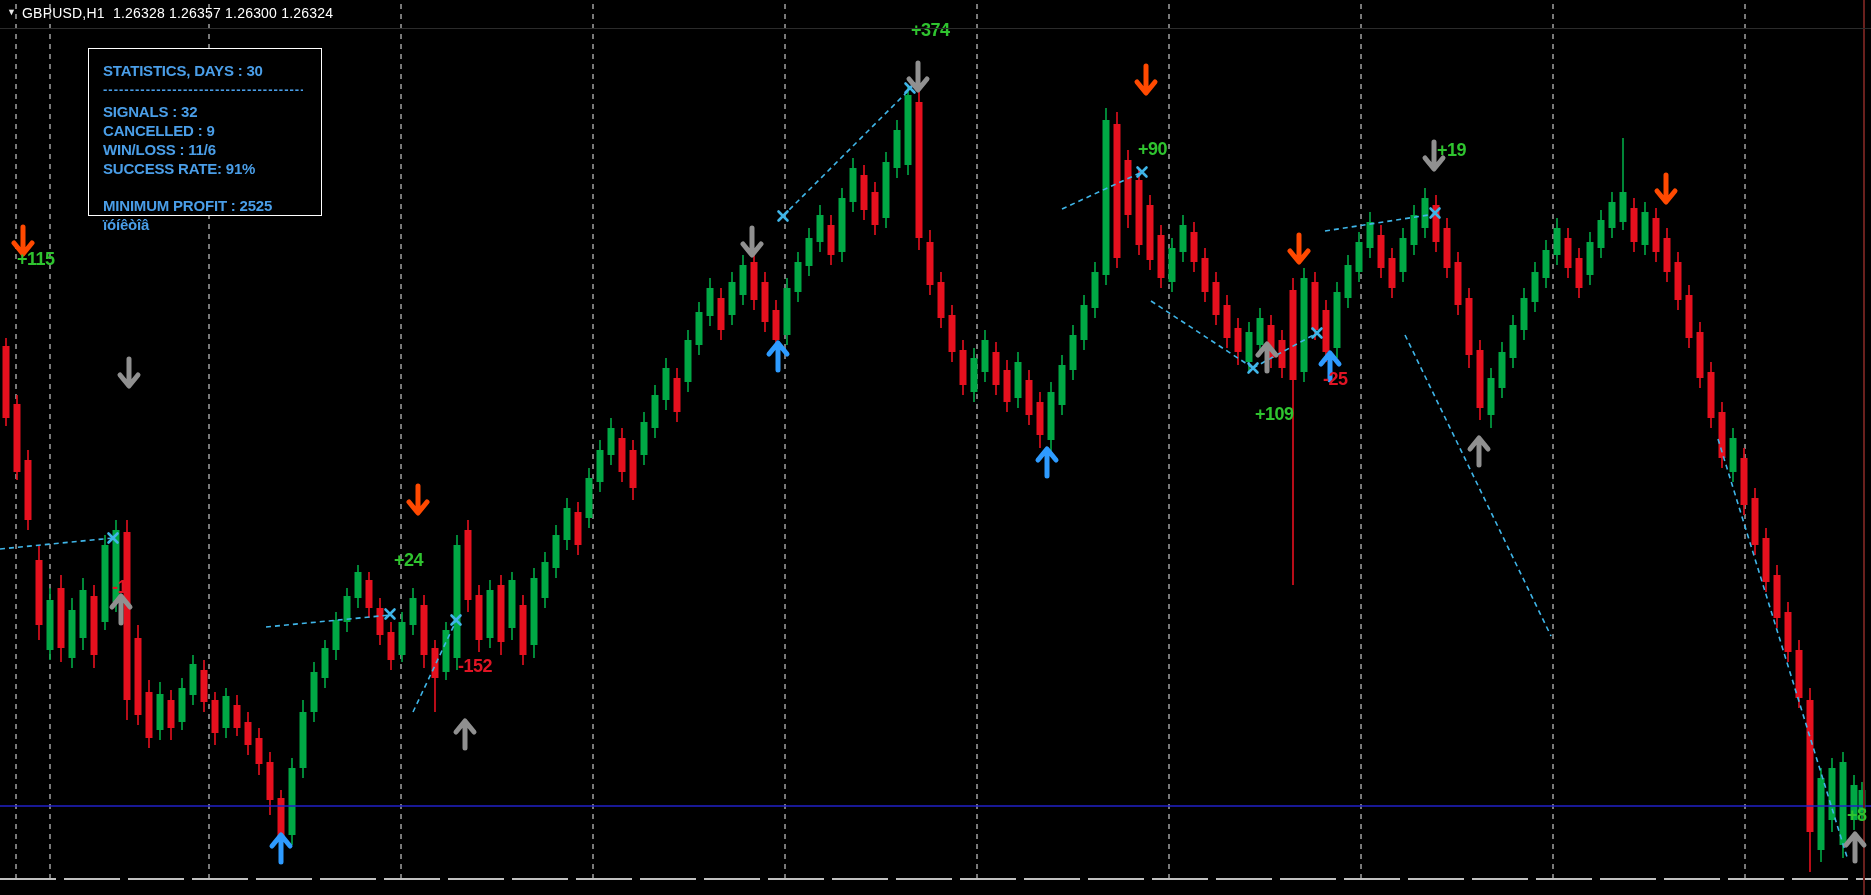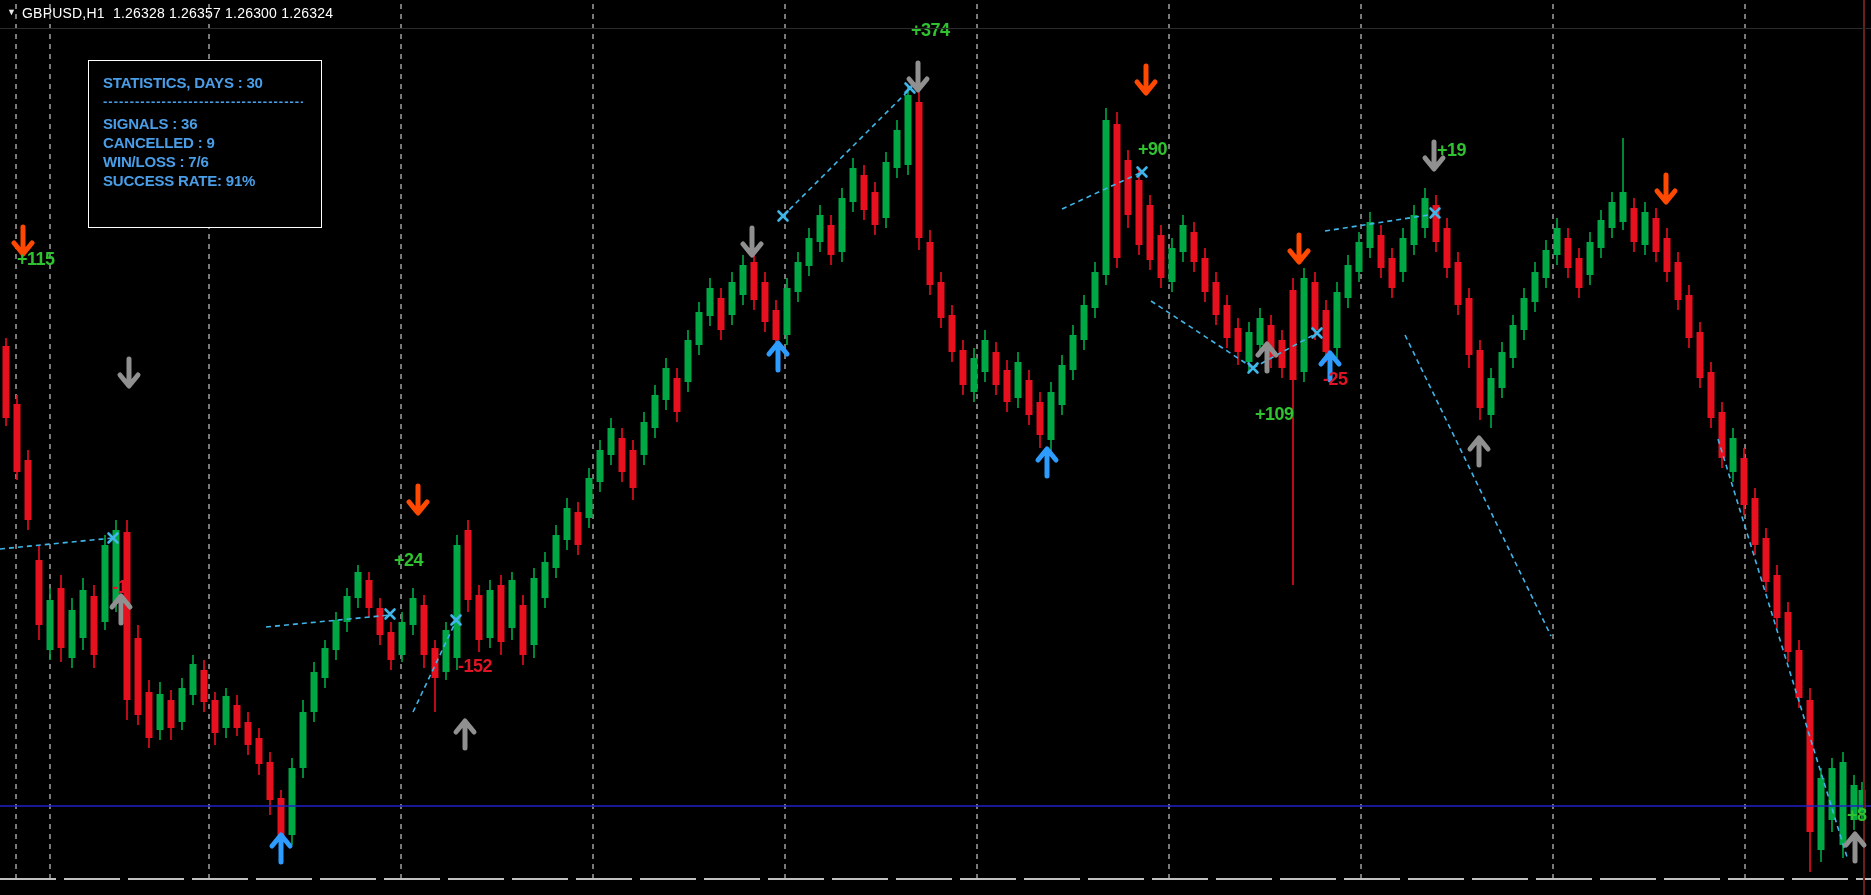--- a/index.html
+++ b/index.html
@@ -4,21 +4,21 @@
 <style>
   html,body{margin:0;padding:0;background:#000;}
   .screen{position:relative;width:1871px;height:895px;background:#000;overflow:hidden;
           font-family:"Liberation Sans",sans-serif;}
   .titlebar{position:absolute;left:0;top:0;width:100%;height:26px;color:#fff;z-index:30;}
   .titlebar .tri{position:absolute;left:7px;top:7px;font-size:9px;color:#e8e8e8;cursor:pointer;}
   .titlebar .ttext{position:absolute;left:22px;top:5px;font-size:14px;font-weight:normal;letter-spacing:0.2px;white-space:pre;}
   .titlebar .underline{position:absolute;left:0;top:28px;width:100%;height:1px;background:#2b2b2b;}
   .stats{position:absolute;left:88px;top:48px;width:234px;height:168px;background:#000;
          border:1px solid #ffffff;z-index:40;color:#4A9EE8;font-weight:bold;
-         font-size:15px;letter-spacing:-0.2px;padding:12px 0 0 14px;box-sizing:border-box;line-height:19px;margin-top:12px;}
+         font-size:15px;letter-spacing:-0.2px;padding:12px 0 0 14px;box-sizing:border-box;line-height:19px;}
   .stats .dash{letter-spacing:1px;font-size:13px;line-height:16px;margin:2px 0 4px 0;overflow:hidden;white-space:nowrap;width:200px;}
   .stats .gap{height:18px;}
   svg.chart{position:absolute;left:0;top:0;z-index:10;}
 </style>
 </head>
 <body>
 
 <div class="screen">
 
   <svg class="chart" width="1871" height="895" viewBox="0 0 1871 895" id="chartSvg">
@@ -427,20 +427,21 @@
 
   <div class="titlebar">
     <span class="tri">▼</span>
     <span class="ttext">GBPUSD,H1  1.26328 1.26357 1.26300 1.26324</span>
     <div class="underline"></div>
   </div>
 
   <div class="stats">
     <div>STATISTICS, DAYS : 30</div>
     <div class="dash">------------------------------------------</div>
-    <div>SIGNALS : 36</div>
+    <div>SIGNALS : 32</div>
     <div>CANCELLED : 9</div>
-    <div>WIN/LOSS : 7/6</div>
+    <div>WIN/LOSS : 11/6</div>
     <div>SUCCESS RATE: 91%</div>
     <div class="gap"></div>
+    <div>MINIMUM PROFIT : 2525 ïóíêòîâ</div>
   </div>
 
 </div>
 
 </body></html>

